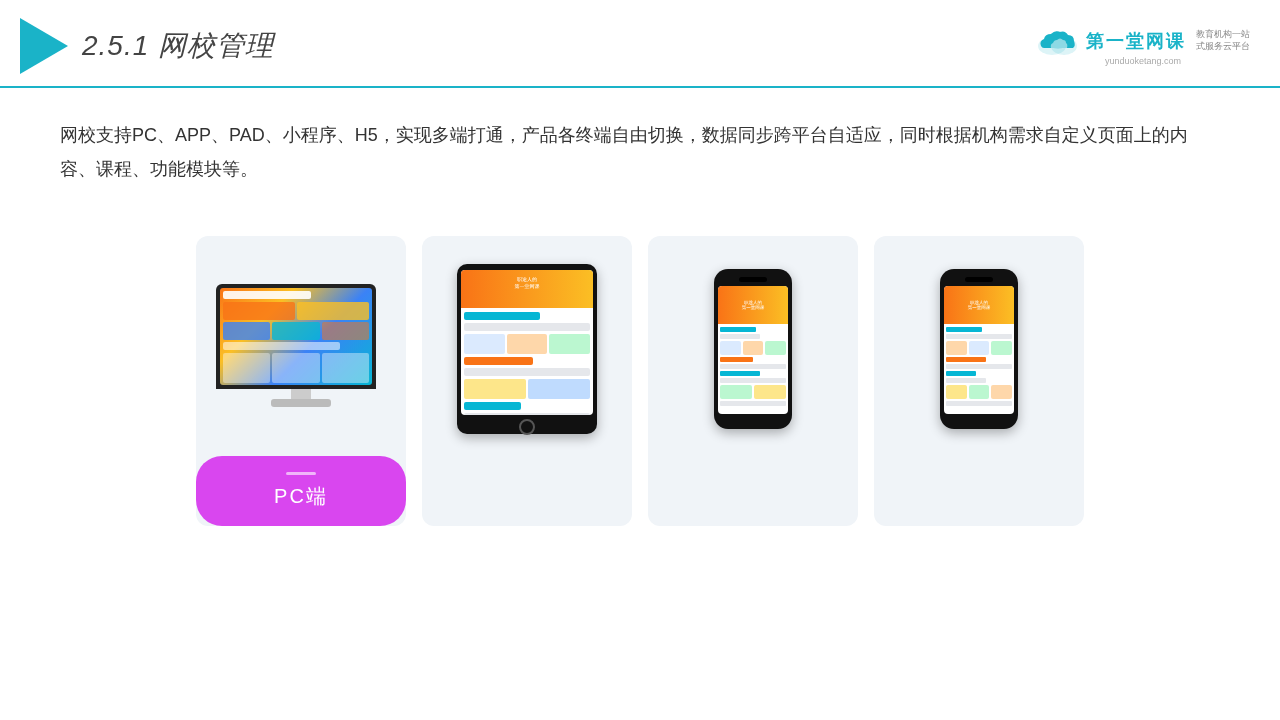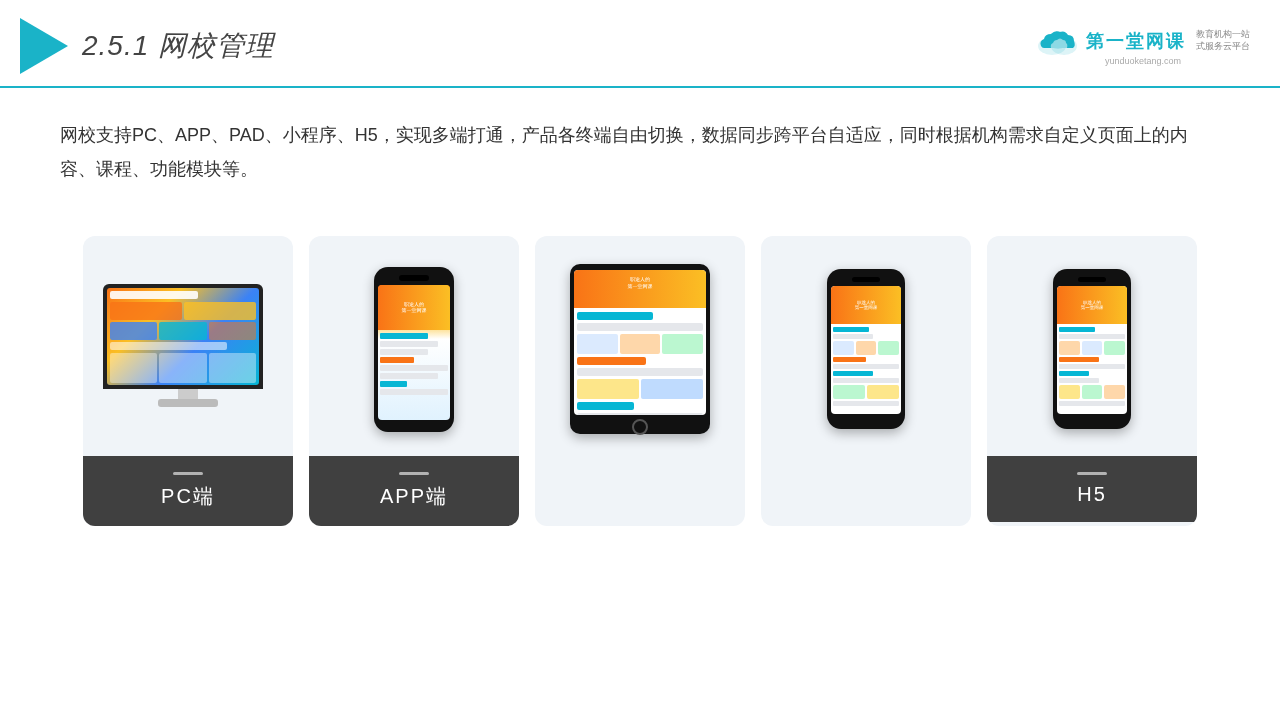--- a/index.html
+++ b/index.html
@@ -301,21 +301,21 @@
       width: 100%;
       padding: 16px 0;
       text-align: center;
       color: #fff;
       font-size: 20px;
       font-weight: 500;
       background: #3dbfbf;
       letter-spacing: 2px;
     }
 
-    .card-label.teal { background: #404040; }
+    .card-label.teal { background: #d946ef; border-radius: 26px; }
 
     
     .card-label::before {
       content: '';
       display: block;
       width: 30px;
       height: 3px;
       background: rgba(255,255,255,0.6);
       margin: 0 auto 8px auto;
       border-radius: 2px;
@@ -380,43 +380,20 @@
             </div>
           </div>
         </div>
         <div class="pc-stand-neck"></div>
         <div class="pc-stand-base"></div>
       </div>
     </div>
     <div class="card-label teal">PC端</div>
   </div>
 
-  <div class="card">
-    <div class="card-image-area">
-      <div class="phone-mockup">
-        <div class="phone-notch"></div>
-        <div class="phone-screen">
-          <div class="phone-screen-top">
-            <div class="phone-screen-top-text">职途人的<br>第一堂网课</div>
-          </div>
-          <div class="phone-screen-body">
-            <div class="phone-row colored short"></div>
-            <div class="phone-row medium"></div>
-            <div class="phone-row short"></div>
-            <div class="phone-row orange" style="width:50%"></div>
-            <div class="phone-row"></div>
-            <div class="phone-row medium"></div>
-            <div class="phone-row colored" style="width:40%"></div>
-            <div class="phone-row"></div>
-          </div>
-        </div>
-      </div>
-    </div>
-    <div class="card-label teal">APP端</div>
-  </div>
 
   <div class="card">
     <div class="card-image-area">
       <div class="pad-mockup">
         <div class="pad-screen">
           <div class="pad-screen-top">
             <div style="color:#fff;font-size:5px;text-align:center;line-height:1.3;padding:2px;">职途人的<br>第一堂网课</div>
           </div>
           <div class="pad-screen-body">
             <div class="pad-row colored" style="width:60%"></div>
@@ -495,16 +472,15 @@
             <div class="mini-icons">
               <div class="mini-icon-box" style="background:#fde68a"></div>
               <div class="mini-icon-box g"></div>
               <div class="mini-icon-box o"></div>
             </div>
             <div class="mini-row"></div>
           </div>
         </div>
       </div>
     </div>
-    <div class="card-label teal">H5</div>
   </div>
 
 </div>
 
 </body></html>

